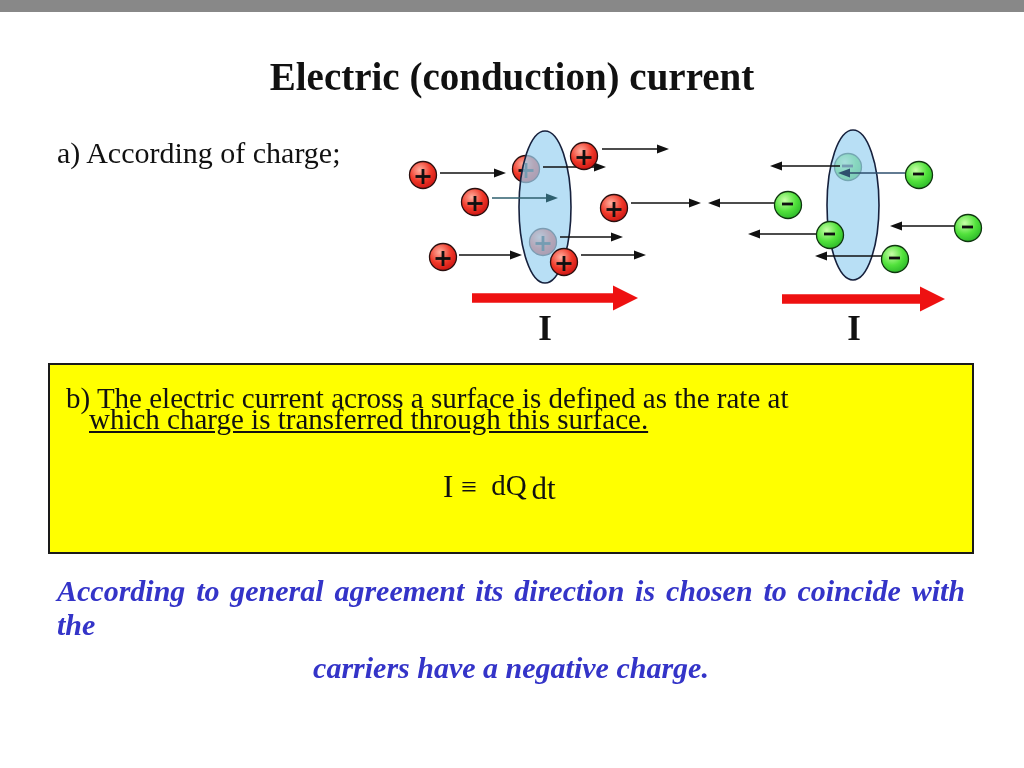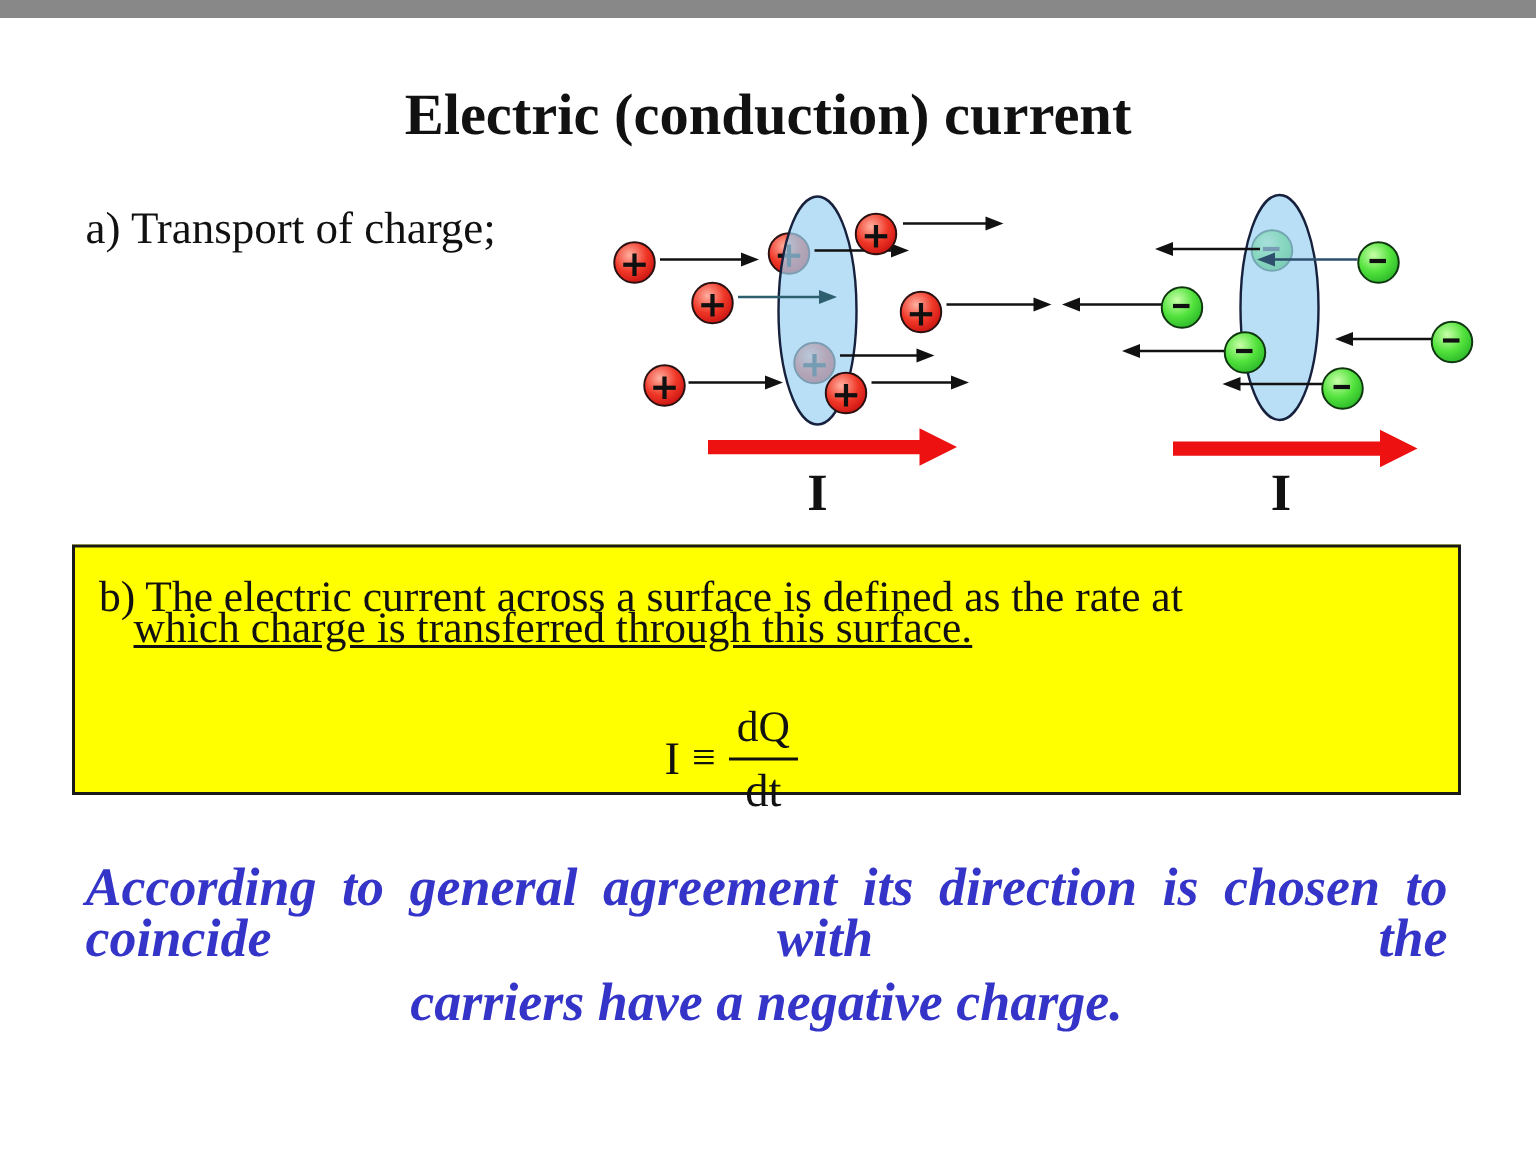--- a/index.html
+++ b/index.html
@@ -10,58 +10,58 @@
   }
   .title{
     position:absolute;top:42px;left:0;width:100%;text-align:center;
     font-size:39px;font-weight:bold;letter-spacing:0px;
   }
   .section-a{
     position:absolute;top:124px;left:57px;font-size:30px;
   }
   svg.diagram{position:absolute;}
   .def-box{
-    position:absolute;left:48px;top:351px;width:926px;height:167px;
+    position:absolute;left:48px;top:351px;width:926px;height:191px;
     border:2px solid #1a1a1a;box-sizing:border-box;padding-left:48px;
   }
   .def-box .line1{
     position:absolute;left:16px;top:17px;font-size:29px;white-space:nowrap;
   }
   .def-box .line2{
     position:absolute;left:39px;top:38px;font-size:29px;white-space:nowrap;text-decoration:underline;
   }
   .formula{
     position:absolute;left:393px;top:104px;display:flex;align-items:center;
   }
   .formula .lhs{font-size:31px;}
   .formula .equiv{font-size:28px;margin:0 9px 0 8px;}
-  .frac{display:inline-flex;flex-direction:column;align-items:center;}
+  .frac{display:inline-flex;flex-direction:row;align-items:center;}
   .frac .num{font-size:29px;line-height:33px;padding:0 5px 3px 5px;}
   .frac .bar{height:0;border-top:2px solid #111;align-self:stretch;}
   .frac .den{font-size:31px;line-height:33px;padding-top:3px;}
   .para{
     position:absolute;left:57px;top:562px;width:908px;
-    font-weight:bold;font-style:italic;font-size:36px;line-height:34px;
+    font-weight:bold;font-style:italic;font-size:30px;line-height:34px;
   }
   .para .ln{display:block;text-align:center;}
   .para .just{text-align:justify;text-align-last:justify;}
   .para .ln3{margin-top:9px;}
   .si-note{
     position:absolute;left:64px;top:678px;
     font-weight:bold;font-style:italic;font-size:26px;white-space:nowrap;
   }
 </style>
 </head>
 <body>
 
 <div class="slide">
 
   <div class="title">Electric (conduction) current</div>
 
-  <div class="section-a">a) Transport of charge;</div>
+  <div class="section-a">a) According of charge;</div>
 
   <svg class="diagram" viewBox="0 0 320 232" style="left: 390px; top: 100px; width: 320px; height: 232px;">
       <defs>
         <radialGradient id="pgrad0" cx="38%" cy="32%" r="75%">
           <stop offset="0%" stop-color="#ffb0a0"></stop>
           <stop offset="55%" stop-color="#f03828"></stop>
           <stop offset="100%" stop-color="#c81010"></stop>
         </radialGradient>
       </defs>
       <g>

